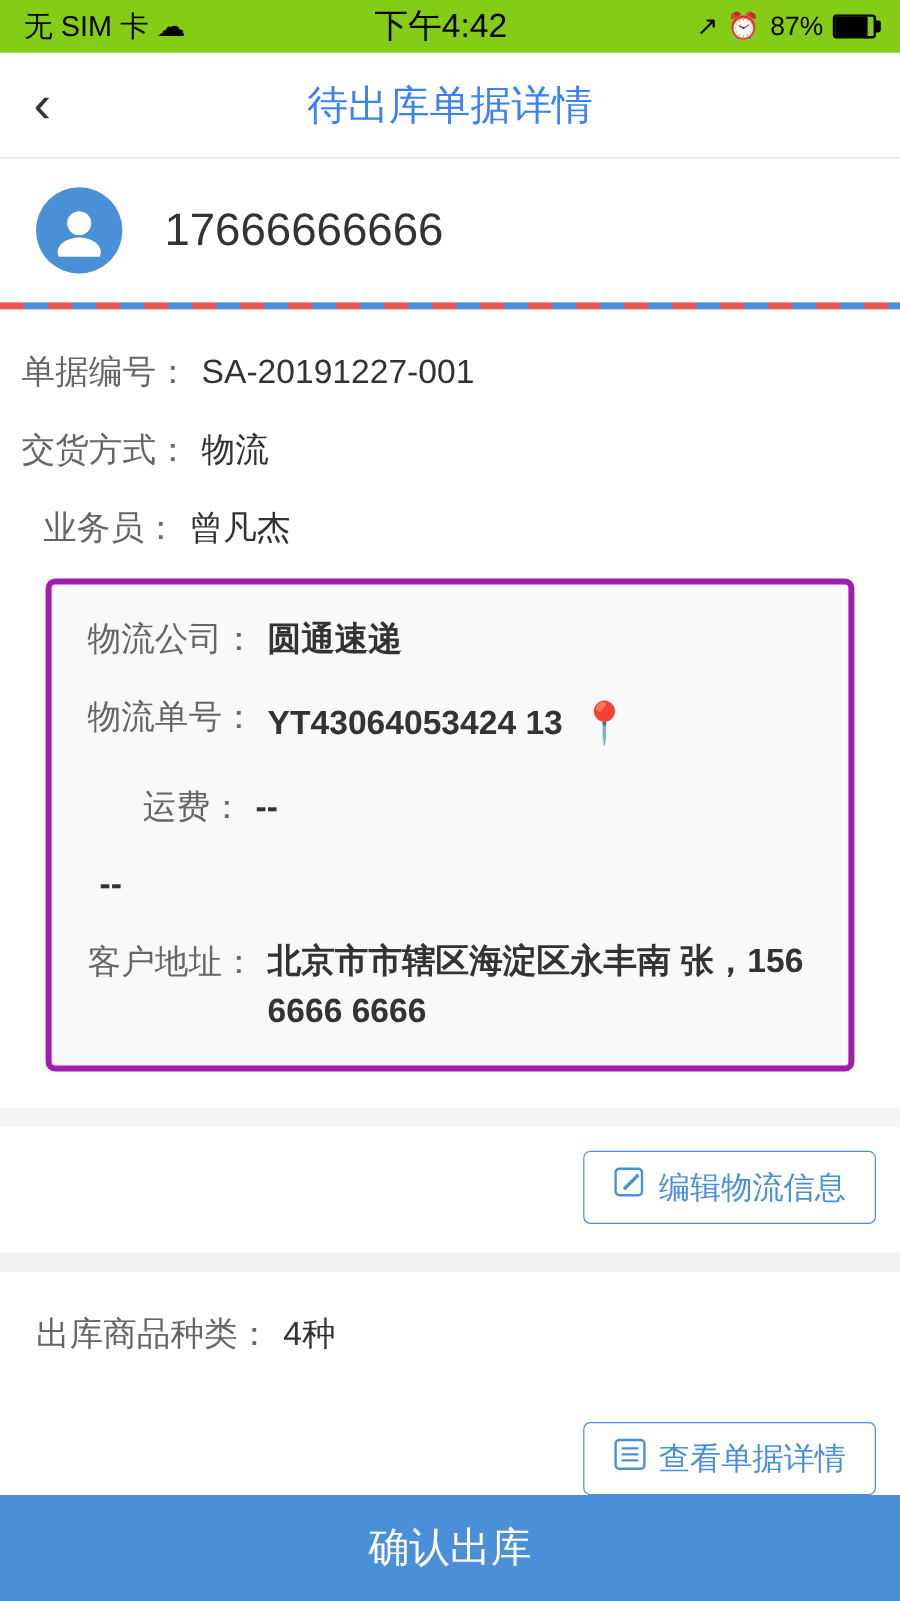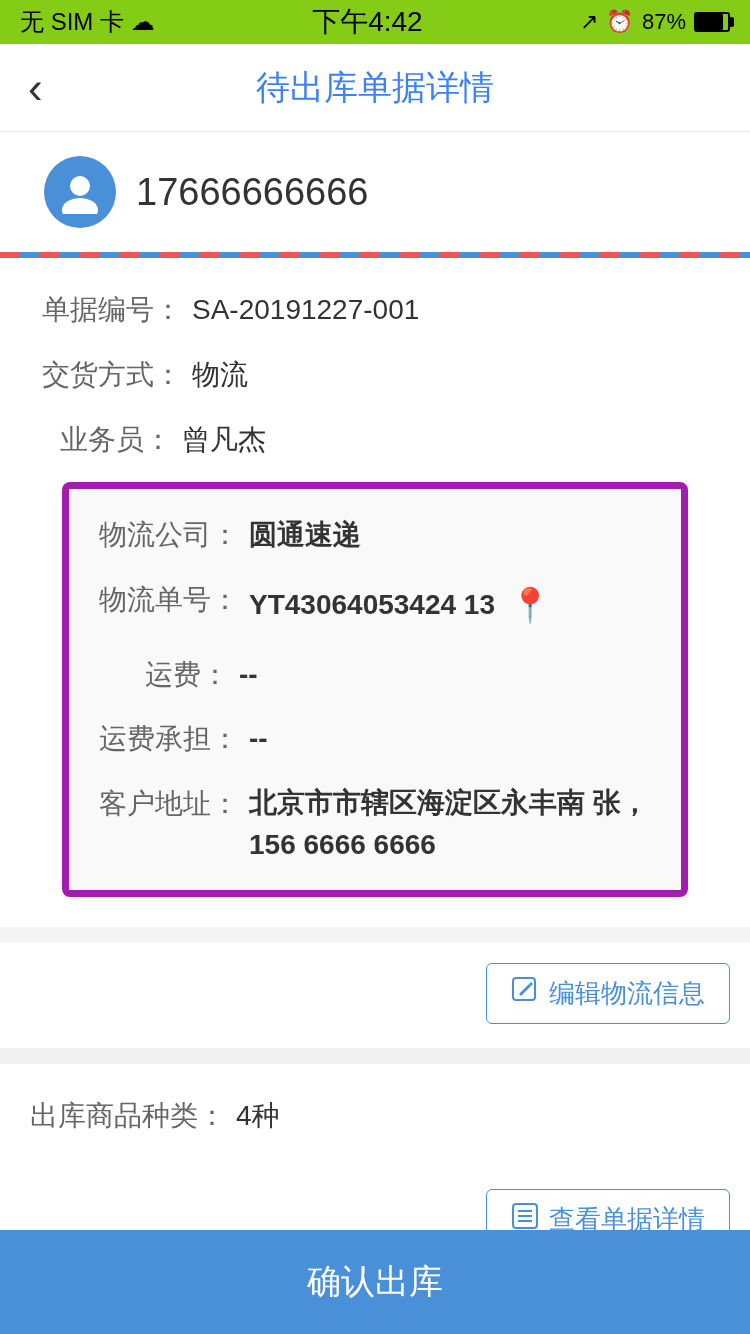--- a/index.html
+++ b/index.html
@@ -48,24 +48,24 @@
     }
     .nav-title {
       font-size: 34px;
       font-weight: 500;
       color: #3b82f6;
     }
 
     
     .user-section {
       background: #fff;
-      padding: 24px 44px;
-      display: flex;
-      align-items: center;
-      gap: 20px;
+      padding: 24px 30px;
+      display: flex;
+      align-items: center;
+      gap: 35px;
       margin-bottom: 0;
     }
     .user-avatar {
       width: 72px;
       height: 72px;
       border-radius: 50%;
       background: #4a90d9;
       display: flex;
       align-items: center;
       justify-content: center;
@@ -83,21 +83,21 @@
     .dashed-divider {
       height: 6px;
       background: linear-gradient(90deg, #e55 0%, #e55 30%, #4a90d9 30%, #4a90d9 60%, #e55 60%, #e55 80%, #4a90d9 80%);
       background-size: 40px 6px;
       background-repeat: repeat-x;
     }
 
     
     .info-section {
       background: #fff;
-      padding: 30px 42px;
+      padding: 30px 18px;
       margin-bottom: 16px;
     }
     .info-row {
       display: flex;
       align-items: flex-start;
       margin-bottom: 20px;
       line-height: 1.6;
     }
     .info-row:last-child { margin-bottom: 0; }
     .info-label {
@@ -110,21 +110,21 @@
     .info-value {
       color: #333;
       font-size: 28px;
       margin-left: 10px;
       flex: 1;
     }
 
     
     .logistics-card {
       background: #f9f9f9;
-      border: 7px solid #a21caf;
+      border: 5px solid #a21caf;
       border-radius: 8px;
       margin: 20px 20px 0 20px;
       padding: 24px 30px;
     }
     .logistics-row {
       display: flex;
       align-items: flex-start;
       margin-bottom: 20px;
       line-height: 1.6;
     }
@@ -208,21 +208,21 @@
       cursor: pointer;
     }
 
     
     .confirm-btn-bar {
       position: fixed;
       bottom: 0;
       left: 0;
       width: 750px;
       background: #4a90d9;
-      height: 104px;
+      height: 88px;
       display: flex;
       align-items: center;
       justify-content: center;
       cursor: pointer;
     }
     .confirm-btn-text {
       color: #fff;
       font-size: 34px;
       font-weight: 500;
     }
@@ -292,21 +292,20 @@
         <span class="logistics-value">
           <span>YT43064053424 13</span>
           <span class="location-icon">📍</span>
         </span>
       </div>
       <div class="logistics-row">
         <span class="logistics-label">运费：</span>
         <span class="logistics-value">--</span>
       </div>
       <div class="logistics-row">
-        <span class="logistics-label">运费承担：</span>
         <span class="logistics-value">--</span>
       </div>
       <div class="logistics-row">
         <span class="logistics-label">客户地址：</span>
         <span class="logistics-value address-text">北京市市辖区海淀区永丰南  张，156 6666 6666</span>
       </div>
     </div>
   </div>
 
   <div class="edit-btn-row">

